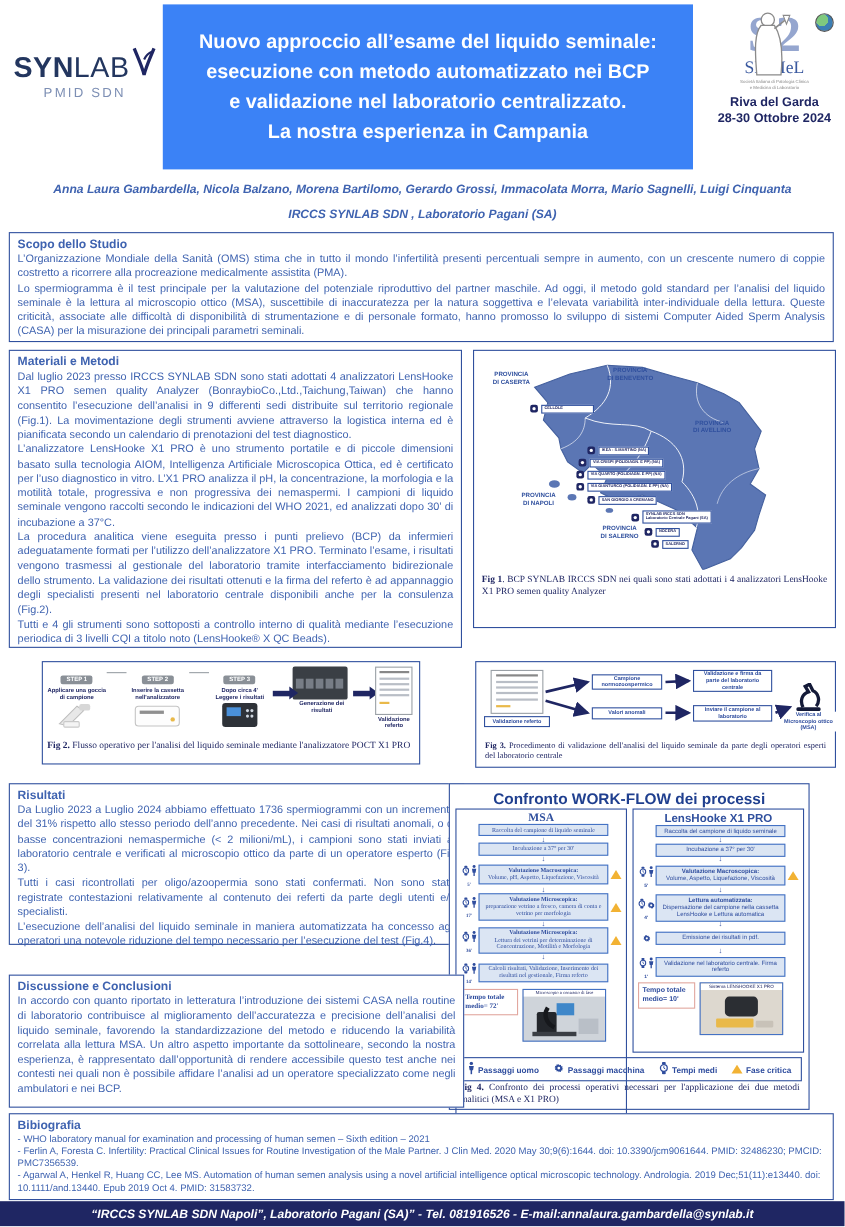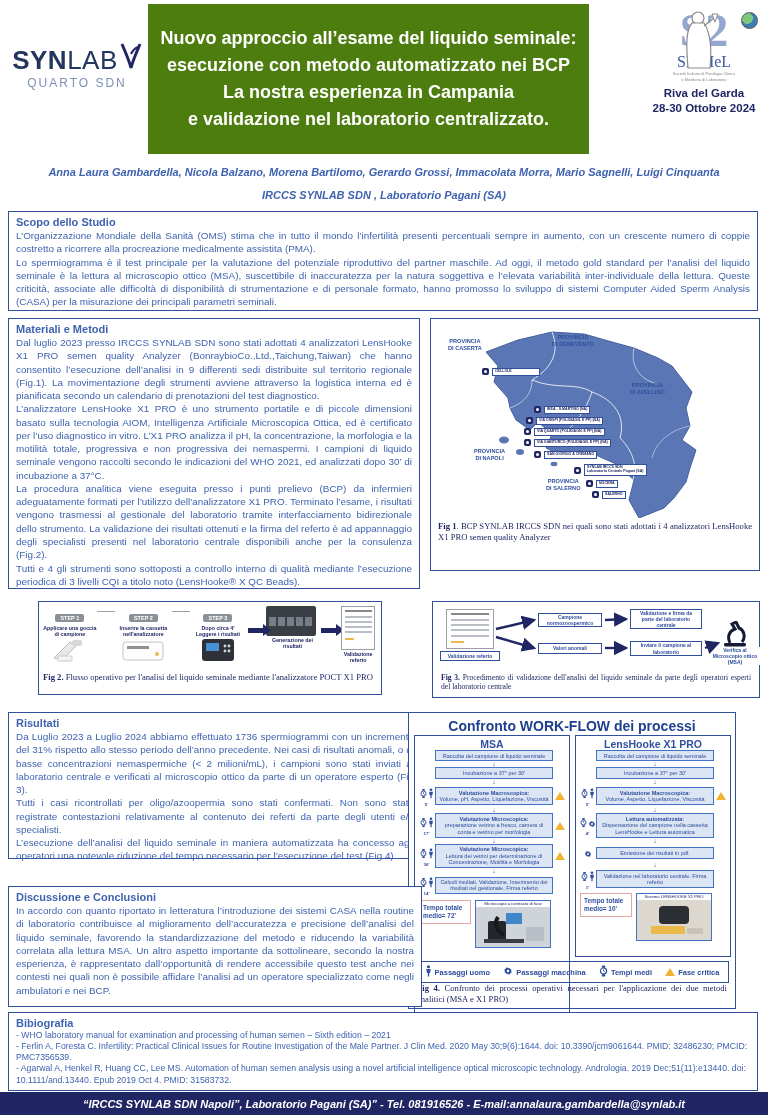--- a/index.html
+++ b/index.html
@@ -1,20 +1,20 @@
 <!DOCTYPE html>
 <html><head>
 <meta charset="utf-8">
 <style>
   html,body{margin:0;padding:0;background:#fff;}
   .poster{position:relative;width:768px;height:1115px;background:#fff;overflow:hidden;
           font-family:"Liberation Sans",sans-serif;}
   .abs{position:absolute;}
   
-  .titlebox{left:148px;top:4px;width:441px;height:150px;background:#4d7c0f;color:#fff;
+  .titlebox{left:148px;top:4px;width:482px;height:150px;background:#3b82f6;color:#fff;
             display:flex;flex-direction:column;justify-content:center;text-align:center;}
   .titlebox div{font-size:18px;font-weight:bold;line-height:1.5;}
   .synlab{left:12px;top:42px;width:130px;text-align:center;color:#23365f;}
   .synlab .row{display:flex;align-items:flex-end;justify-content:center;}
   .synlab .syn{font-size:26px;font-weight:bold;letter-spacing:.5px;}
   .synlab .lab{font-size:26px;font-weight:300;letter-spacing:.5px;}
   .synlab .sub{font-size:12px;color:#7d8fb4;letter-spacing:2px;margin-top:0px;}
   .sipmel{left:648px;top:10px;width:112px;text-align:center;}
   .s2{font-size:46px;font-weight:bold;color:#95a6cf;line-height:.9;font-family:"Liberation Serif",serif;position:relative;}
   .globe{position:absolute;right:2px;top:2px;width:15px;height:15px;border-radius:50%;
@@ -94,28 +94,28 @@
     <div class="row">
       <span class="syn">SYN</span>
       <span class="lab">LAB</span>
       <span style="margin-left:2px;">
         <svg width="22" height="30" viewBox="0 0 22 30">
           <path d="M2 2 C6 12 9 18 11 26 C13 18 16 12 20 2" fill="none" stroke="#1f2663" stroke-width="3"></path>
           <path d="M11 12 C13 8 15 6 18 5" fill="none" stroke="#1f2663" stroke-width="2"></path>
         </svg>
       </span>
     </div>
-    <div class="sub">QUARTO SDN</div>
+    <div class="sub">PMID SDN</div>
   </div>
 
   <div class="abs titlebox">
     <div>Nuovo approccio all’esame del liquido seminale:</div>
     <div>esecuzione con metodo automatizzato nei BCP</div>
+    <div>e validazione nel laboratorio centralizzato.</div>
     <div>La nostra esperienza in Campania</div>
-    <div>e validazione nel laboratorio centralizzato.</div>
   </div>
 
   <div class="abs sipmel">
     <div class="s2">
       <span>S2</span>
       <span class="globe"></span>
       <span class="figure-man">
         <svg width="46" height="62" viewBox="0 0 46 62">
           <circle cx="20" cy="8" r="6" fill="#fff" stroke="#8a8a8a" stroke-width="1.2"></circle>
           <path d="M14 13 C8 20 8 34 10 58 L32 58 C34 38 32 22 26 13 Z" fill="#fff" stroke="#8a8a8a" stroke-width="1.2"></path>
@@ -318,21 +318,21 @@
   <div class="abs box" style="left:8px;top:712px;width:414px;height:147px;">
     <h3>Risultati</h3>
     <p>Da Luglio 2023 a Luglio 2024 abbiamo effettuato 1736 spermiogrammi con un incremento del 31% rispetto allo stesso periodo dell’anno precedente. Nei casi di risultati anomali, o di basse concentrazioni nemaspermiche (&lt; 2 milioni/mL), i campioni sono stati inviati al laboratorio centrale e verificati al microscopio ottico da parte di un operatore esperto (Fig 3).</p>
     <p>Tutti i casi ricontrollati per oligo/azoopermia sono stati confermati. Non sono state registrate contestazioni relativamente al contenuto dei referti da parte degli utenti e/o specialisti.</p>
     <p>L’esecuzione dell’analisi del liquido seminale in maniera automatizzata ha concesso agli operatori una notevole riduzione del tempo necessario per l’esecuzione del test (Fig.4).</p>
   </div>
 
   <div class="abs box" style="left:408px;top:712px;width:328px;height:297px;padding:2px;">
     <div class="wf-title">Confronto WORK-FLOW  dei processi</div>
 
-    <div class="panel" style="left:5px;top:22px;width:156px;height:286px;">
+    <div class="panel" style="left:5px;top:22px;width:156px;height:286px;font-family:Liberation Serif, serif;">
       <h4>MSA</h4>
       <div class="wf-row">
           <div class="wf-gutter"></div>
         <div class="wf-box"><b></b><span>Raccolta del campione di liquido seminale</span></div>
         <div class="wf-crit"></div>
         </div>
       <div class="wf-arrow">
           <div class="wf-gutter"></div>
           <div class="mid">↓</div>
           <div class="wf-crit"></div>

